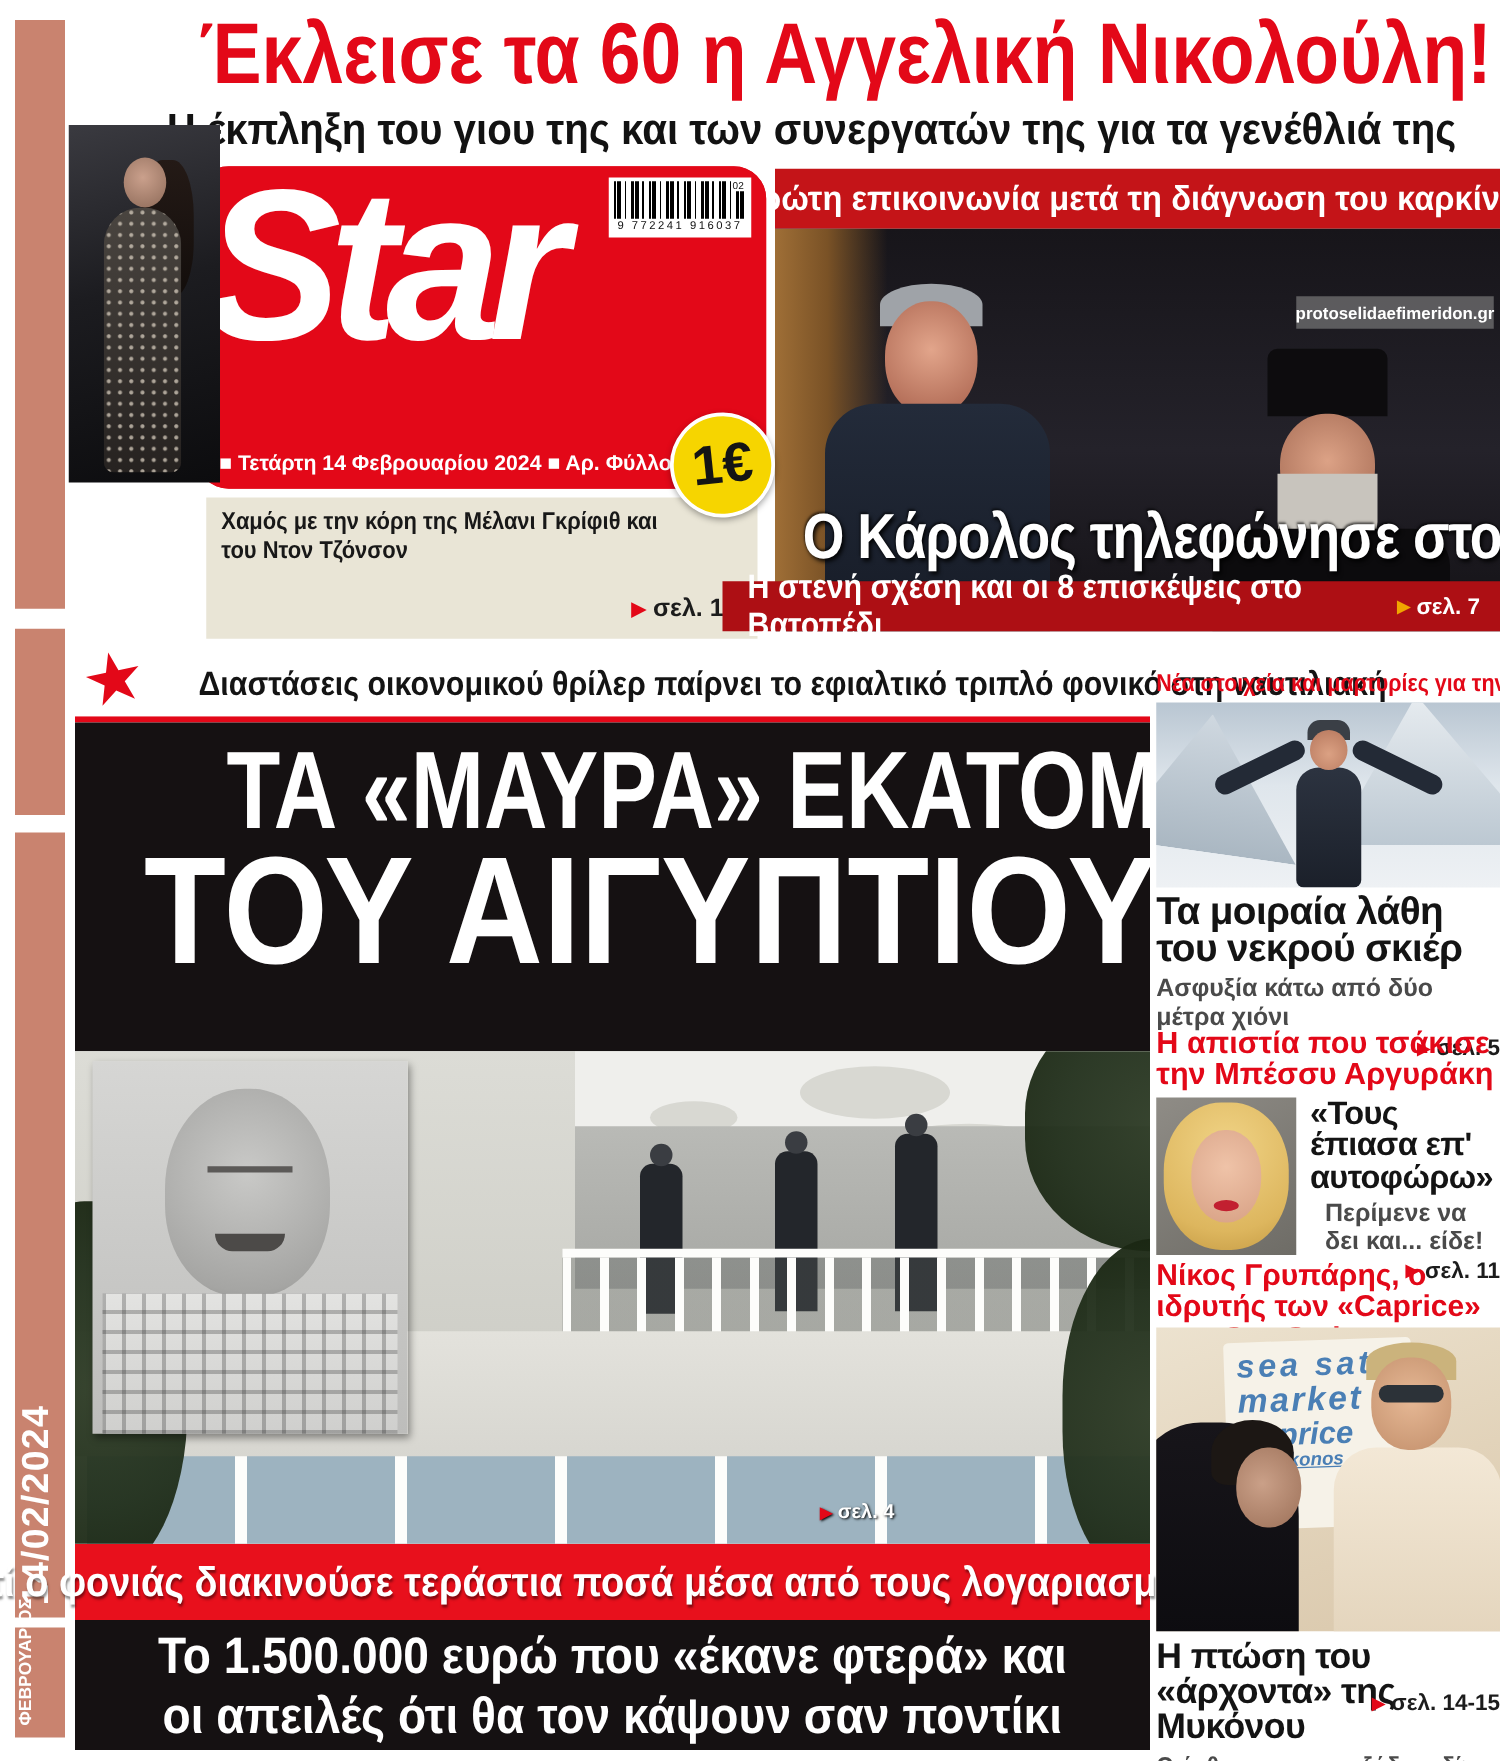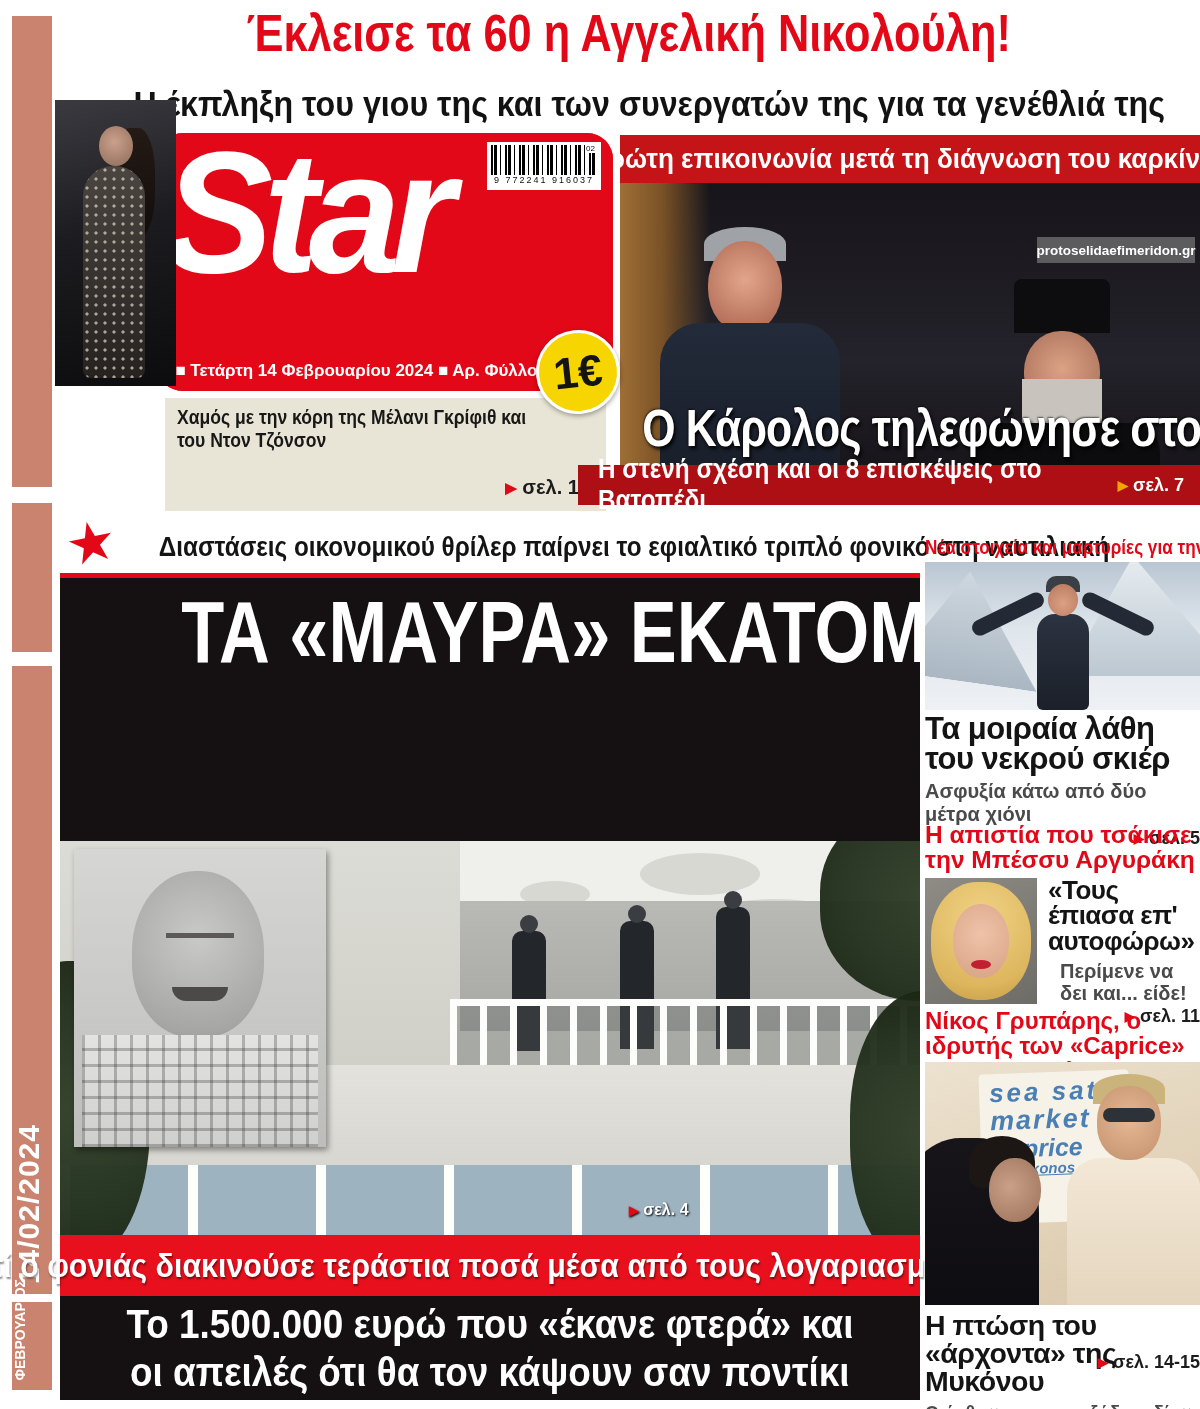--- a/index.html
+++ b/index.html
@@ -15,21 +15,21 @@
   
   .spine{background:#c9836f;left:12px;width:40px;}
   .spine-text{
     position:absolute;bottom:10px;left:0;width:100%;
     writing-mode:vertical-rl;transform:rotate(180deg);
     color:#fff;font-weight:700;text-align:left;letter-spacing:1px;
   }
 
   
   .top-head{left:68px;top:8px;width:1122px;text-align:center;color:#e30818;
-    font-size:51px;font-weight:700;line-height:1.02;}
+    font-size:69px;font-weight:700;line-height:1.02;}
   .top-sub{left:68px;top:84px;width:1122px;text-align:center;color:#121212;
     font-size:35px;font-weight:700;}
 
   
   .dakota{left:55px;top:100px;width:121px;height:286px;z-index:3;
     background:linear-gradient(165deg,#3a3a40 0%,#1c1c20 45%,#0c0c0e 100%);overflow:hidden;}
   .dakota .head{position:absolute;left:44px;top:26px;width:34px;height:40px;border-radius:50%;
     background:radial-gradient(circle at 45% 40%,#caa08c,#8d6a58);}
   .dakota .hair{position:absolute;left:58px;top:28px;width:42px;height:110px;border-radius:40%;
     background:linear-gradient(#241a16,#120d0b);}
@@ -128,21 +128,21 @@
   .mug-stache{position:absolute;left:98px;top:138px;width:56px;height:14px;border-radius:0 0 20px 20px;background:#4c4a48;}
   .mug-brows{position:absolute;left:92px;top:84px;width:68px;height:6px;background:transparent;
     border-top:5px solid #5c5a58;}
   .mug-shirt{position:absolute;left:8px;top:186px;width:236px;height:112px;
     background:
      repeating-linear-gradient(90deg,rgba(40,40,40,.28) 0 3px,transparent 3px 16px),
      repeating-linear-gradient(0deg,rgba(40,40,40,.28) 0 3px,transparent 3px 16px),
      linear-gradient(#e3e3e1,#cfcfcd);}
   .tree{position:absolute;background:radial-gradient(circle,#2e3c26 0%,#22301c 55%,#17230f 100%);
     border-radius:45%;opacity:.95;}
-  .seL4{position:absolute;left:569px;bottom:16px;color:#fff;font-size:16px;font-weight:700;
+  .seL4{position:absolute;left:596px;bottom:16px;color:#fff;font-size:16px;font-weight:700;
     text-shadow:1px 1px 2px #000;}
   .seL4 .arr{color:#e30818;font-size:.8em;}
 
   .main-redbar{height:61px;background:#e8101c;display:flex;align-items:center;justify-content:center;
     color:#fff;font-size:33px;font-weight:700;text-shadow:1px 2px 2px rgba(0,0,0,.45);}
   .main-blackbar{height:104px;background:#151112;text-align:center;color:#fff;
     font-size:41px;font-weight:700;line-height:1.16;padding-top:5px;box-sizing:border-box;}
 
   
   .sb{left:925px;width:275px;}
@@ -267,20 +267,21 @@
 </div>
 
 <div class="abs main">
   <div class="main-kicker">
     <span class="star-icon">★</span>
     <span class="txt"><span class="cx" style="--sx:.9">Διαστάσεις οικονομικού θρίλερ παίρνει το εφιαλτικό τριπλό φονικό στη ναυτιλιακή</span></span>
   </div>
   <div class="redline"></div>
   <div class="black-head">
     <div class="l1"><span class="cx" style="--sx:.8">ΤΑ «ΜΑΥΡΑ» ΕΚΑΤΟΜΜΥΡΙΑ</span></div>
+    <div class="l2"><span class="cx" style="--sx:.88">ΤΟΥ ΑΙΓΥΠΤΙΟΥ</span></div>
   </div>
   <div class="main-photo">
     <div class="ceiling">
       <i style="left:180px;top:12px;width:120px;height:42px;"></i>
       <i style="left:250px;top:58px;width:130px;height:34px;"></i>
       <i style="left:60px;top:40px;width:70px;height:26px;"></i>
     </div>
     <div class="balcony-int"></div>
     <div class="cop" style="left:452px;top:90px;height:120px;"></div>
     <div class="cop" style="left:560px;top:80px;height:128px;"></div>

